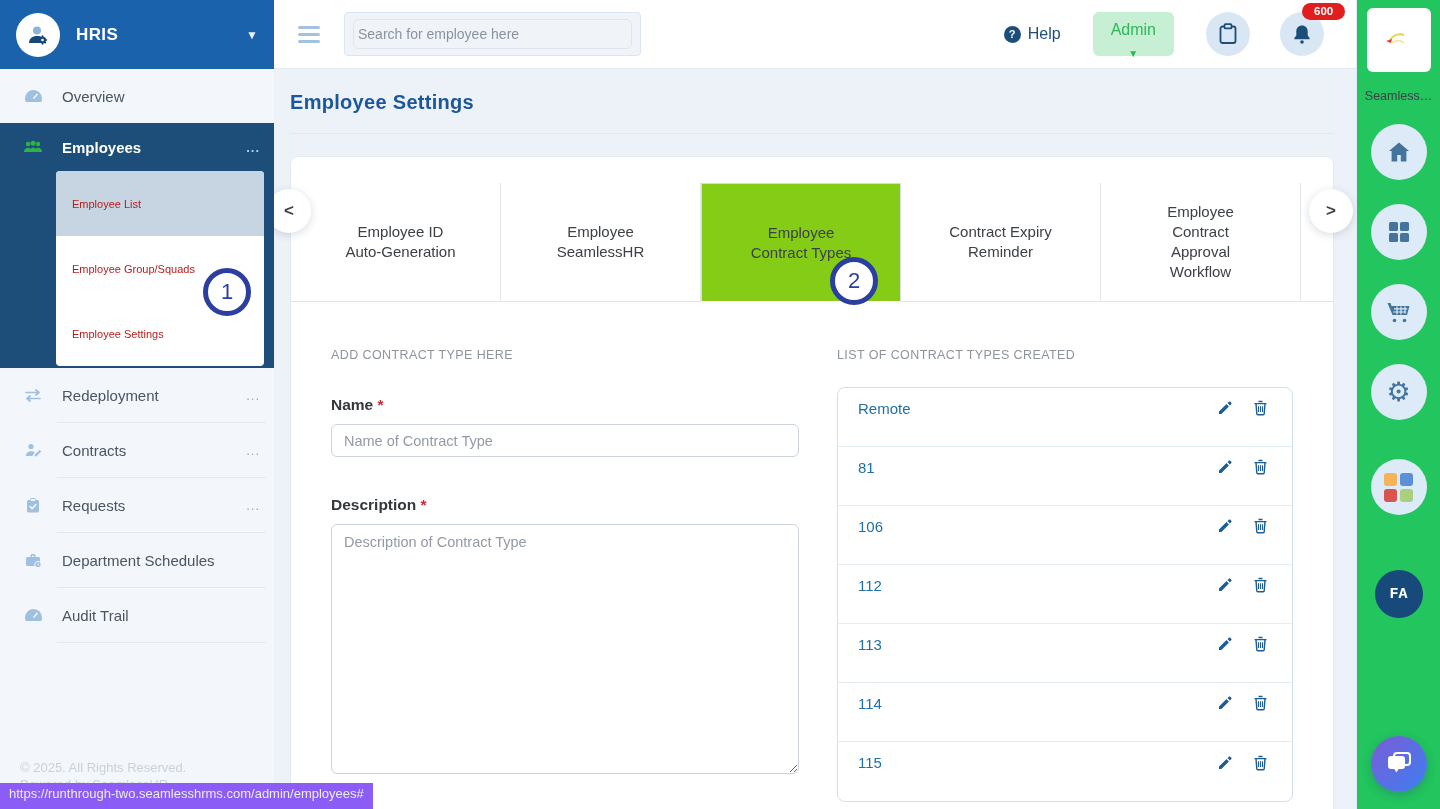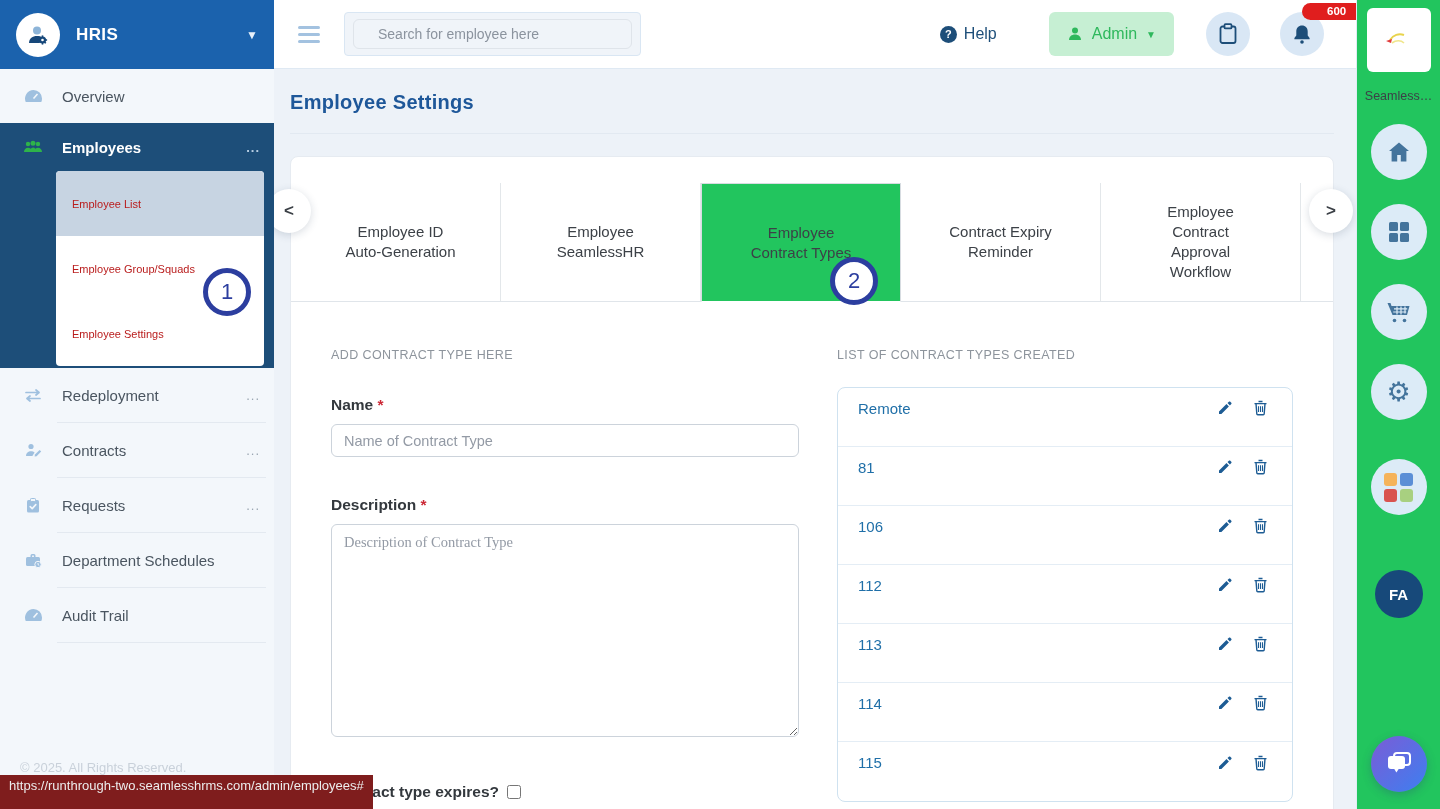--- a/index.html
+++ b/index.html
@@ -21,81 +21,81 @@
   .submenu { background:#fff; margin-left:56px; width:208px; border-radius:4px; overflow:hidden; }
   .submenu-item { display:flex; align-items:center; height:65px; padding:0 16px; color:#b91c1c; font-size:11px; font-weight:500; cursor:pointer; }
   .submenu-item.selected { background:#c7d4e2; }
   .sidebar-footer { position:absolute; left:20px; bottom:16px; color:#c9d1da; font-size:13px; line-height:17px; }
 
   
   .topbar { position:fixed; left:274px; top:0; width:1082px; height:69px; background:#fff; border-bottom:1px solid #dfe9f3; display:flex; align-items:center; z-index:9; }
   .hamburger { margin-left:24px; display:flex; flex-direction:column; gap:4px; cursor:pointer; }
   .hamburger span { width:22px; height:3px; background:#a3c2e0; border-radius:2px; }
   .search-wrap { margin-left:24px; width:297px; height:44px; background:#f0f4f9; border:1px solid #d9e6f3; border-radius:4px; padding:6px 8px; }
-  .search-input { width:100%; height:100%; border:1px solid #dfe4ea; border-radius:6px; background:transparent; font-size:14px; color:#4a5560; padding:0 24px; outline:none; font-family:"Liberation Sans",sans-serif; }
+  .search-input { width:100%; height:100%; border:1px solid #dfe4ea; border-radius:6px; background:transparent; font-size:14px; color:#4a5560; padding:0 4px; outline:none; font-family:"Liberation Sans",sans-serif; }
   .search-input::placeholder { color:#8b939e; }
   .help-wrap { margin-left:auto; display:flex; align-items:center; gap:7px; color:#1d4e79; font-size:16px; font-weight:500; cursor:pointer; }
   .help-q { width:17px; height:17px; border-radius:50%; background:#1d4e79; color:#fff; font-size:11px; font-weight:bold; display:flex; align-items:center; justify-content:center; }
-  .admin-btn { margin-left:52px; height:44px; padding:0 18px; background:#c6efd3; border:none; border-radius:6px; display:flex; align-items:center; gap:9px; color:#2eb85c; font-size:16px; font-weight:500; cursor:pointer; font-family:"Liberation Sans",sans-serif; }
+  .admin-btn { margin-left:32px; height:44px; padding:0 18px; background:#c6efd3; border:none; border-radius:6px; display:flex; align-items:center; gap:9px; color:#2eb85c; font-size:16px; font-weight:500; cursor:pointer; font-family:"Liberation Sans",sans-serif;flex-direction:column; }
   .admin-caret { font-size:10px; }
   .icon-circle { width:44px; height:44px; border-radius:50%; background:#d9e7f5; display:flex; align-items:center; justify-content:center; color:#1d4e79; cursor:pointer; flex:none; }
   .clipboard-circle { margin-left:32px; }
   .bell-wrap { position:relative; margin-left:30px; margin-right:32px; }
-  .badge { position:absolute; top:-9px; left:22px; background:#e01e1e; color:#fff; font-size:11.5px; font-weight:bold; border-radius:10px; padding:2px 25px 3px; }
+  .badge { position:absolute; top:-9px; left:22px; background:#e01e1e; color:#fff; font-size:11.5px; font-weight:bold; border-radius:10px; padding:2px 12px 3px; }
 
   
   .main { position:fixed; left:274px; top:69px; width:1082px; height:740px; background:#edf2f8; overflow:hidden; }
   .page-title { margin:22px 0 0 16px; font-size:20px; font-weight:600; color:#1e5799; letter-spacing:.3px; }
   .title-divider { height:1px; background:#e2e9f1; margin:19px 22px 0 16px; }
   .card { position:relative; margin:22px 22px 0 16px; background:#fff; border:1px solid #e6ebf1; border-radius:8px; height:900px; }
   .tabstrip { display:flex; margin:26px 0 0 0; padding-left:10px; height:119px; border-bottom:1px solid #e0e5ea; position:relative; }
   .tab { width:200px; display:flex; align-items:center; justify-content:center; text-align:center; color:#3c4147; font-size:15px; line-height:20px; border-right:1px solid #e3e7ea; cursor:pointer; }
   .tab span { max-width:118px; }
-  .tab.active { background:#22c55e; border:1px solid #d7dce1; border-bottom:1px solid #fff; margin-bottom:-1px; z-index:2;text-align:center; }
+  .tab.active { background:#84cc16; border:1px solid #d7dce1; border-bottom:1px solid #fff; margin-bottom:-1px; z-index:2;text-align:center; }
   .chev { position:absolute; width:44px; height:44px; border-radius:50%; background:#fff; box-shadow:0 2px 8px rgba(40,60,90,.18); display:flex; align-items:center; justify-content:center; font-size:17px; font-weight:bold; color:#3c4147; cursor:pointer; z-index:5; top:32px; }
   .chev-left { left:-24px; }
   .chev-right { right:-20px; }
 
   .content { display:flex; padding:46px 40px 0 40px; gap:38px; }
   .col-left { width:468px; flex:none; }
   .col-right { flex:1; }
   .section-label { color:#8d949c; font-size:12.5px; letter-spacing:.4px; }
   .field-label { margin-top:34px; font-size:15.5px; font-weight:bold; color:#33383d; }
   .req { color:#cc2936; }
   .text-input { margin-top:10px; width:100%; height:33px; border:1px solid #ccd3db; border-radius:6px; font-size:14.5px; padding:0 12px; color:#4a5560; outline:none; font-family:"Liberation Sans",sans-serif; }
   .text-input::placeholder, .text-area::placeholder { color:#939aa5; }
-  .text-area { margin-top:10px; width:100%; height:213px; border:1px solid #ccd3db; border-radius:6px; font-size:14.5px; padding:9px 12px; color:#4a5560; outline:none; font-family:Liberation Serif, serif; }
+  .text-area { margin-top:10px; width:100%; height:250px; border:1px solid #ccd3db; border-radius:6px; font-size:14.5px; padding:9px 12px; color:#4a5560; outline:none; font-family:Liberation Sans, sans-serif; }
   .expires-row { margin-top:42px; display:flex; align-items:center; gap:8px; font-size:15.5px; font-weight:bold; color:#33383d; }
   .expires-row input { width:14px; height:14px; }
 
   .list-box { margin-top:25px; border:1px solid #cfe2f0; border-radius:8px; overflow:hidden; }
   .list-row { height:59px; display:flex; align-items:center; padding:0 24px 18px 20px; border-bottom:1px solid #e4edf5; }
   .list-row:last-child { border-bottom:none; }
   .row-name { color:#1f6fa8; font-size:15px; font-weight:500; }
   .row-actions { margin-left:auto; display:flex; gap:20px; }
   .row-actions .act { color:#1d5c94; cursor:pointer; display:flex; }
 
   
   .rail { position:fixed; right:0; top:0; width:84px; height:809px; background:#22c55e; border-left:1px solid #e2ebf4; display:flex; flex-direction:column; align-items:center; z-index:10; }
   .rail-tile { margin-top:8px; width:64px; height:64px; background:#fff; border-radius:6px; display:flex; align-items:center; justify-content:center; }
   .rail-brand { margin-top:17px; font-size:12.5px; color:#3c4147; }
   .rail-btn { width:56px; height:56px; border-radius:50%; background:#dcebf7; display:flex; align-items:center; justify-content:center; color:#44749c; cursor:pointer; flex:none; }
   .rb-home { margin-top:21px; } .rb-grid { margin-top:24px; } .rb-cart { margin-top:24px; } .rb-gear { margin-top:24px; }
   .rb-apps { margin-top:39px; }
-  .rail-avatar { margin-top:55px; width:48px; height:48px; border-radius:50%; background:#17497a; color:#fff; font-size:15px; font-weight:bold; display:flex; align-items:center; justify-content:center; cursor:pointer; }
+  .rail-avatar { margin-top:55px; width:48px; height:48px; border-radius:50%; background:#17497a; color:#fff; font-size:15px; font-weight:bold; display:flex; align-items:center; justify-content:center; cursor:pointer;font-family:Liberation Mono, monospace; }
   .chat-btn { position:absolute; bottom:17px; left:14px; width:56px; height:56px; border-radius:50%; background:linear-gradient(135deg,#7b5cd6,#3d7ff0); display:flex; align-items:center; justify-content:center; cursor:pointer; box-shadow:0 3px 10px rgba(50,60,120,.3); }
   .gear-glyph { font-size:27px; line-height:1; }
   .apps-grid { display:grid; grid-template-columns:13px 13px; grid-gap:3px; }
   .apps-grid i { width:13px; height:13px; border-radius:3px; display:block; }
 
   
   .anno { position:fixed; width:48px; height:48px; border-radius:50%; background:#fff; border:5px solid #2c3e9f; color:#2c3e9f; font-size:22px; display:flex; align-items:center; justify-content:center; z-index:40; }
   .anno-1 { left:203px; top:268px; }
   .anno-2 { left:830px; top:257px; }
-  .statusbar { position:fixed; left:0; bottom:0; background:#7f1d1d; color:#ececec; font-size:13px; padding:3px 9px 16px; z-index:50; white-space:nowrap; }
+  .statusbar { position:fixed; left:0; bottom:0; background:#8b5cf6; color:#ececec; font-size:13px; padding:3px 9px 8px; z-index:50; white-space:nowrap; }
 </style>
 </head>
 <body>
 
 <div class="sidebar">
   <div class="sidebar-header">
     <div class="logo-circle">
       <svg width="26" height="26" viewBox="0 0 26 26">
         <circle cx="12" cy="8.5" r="4" fill="#8db4d8"></circle>
         <path d="M4 21c0-4.4 3.6-7 8-7 2.2 0 4.2.6 5.6 1.8l-3 5.2z" fill="#16477a"></path>

